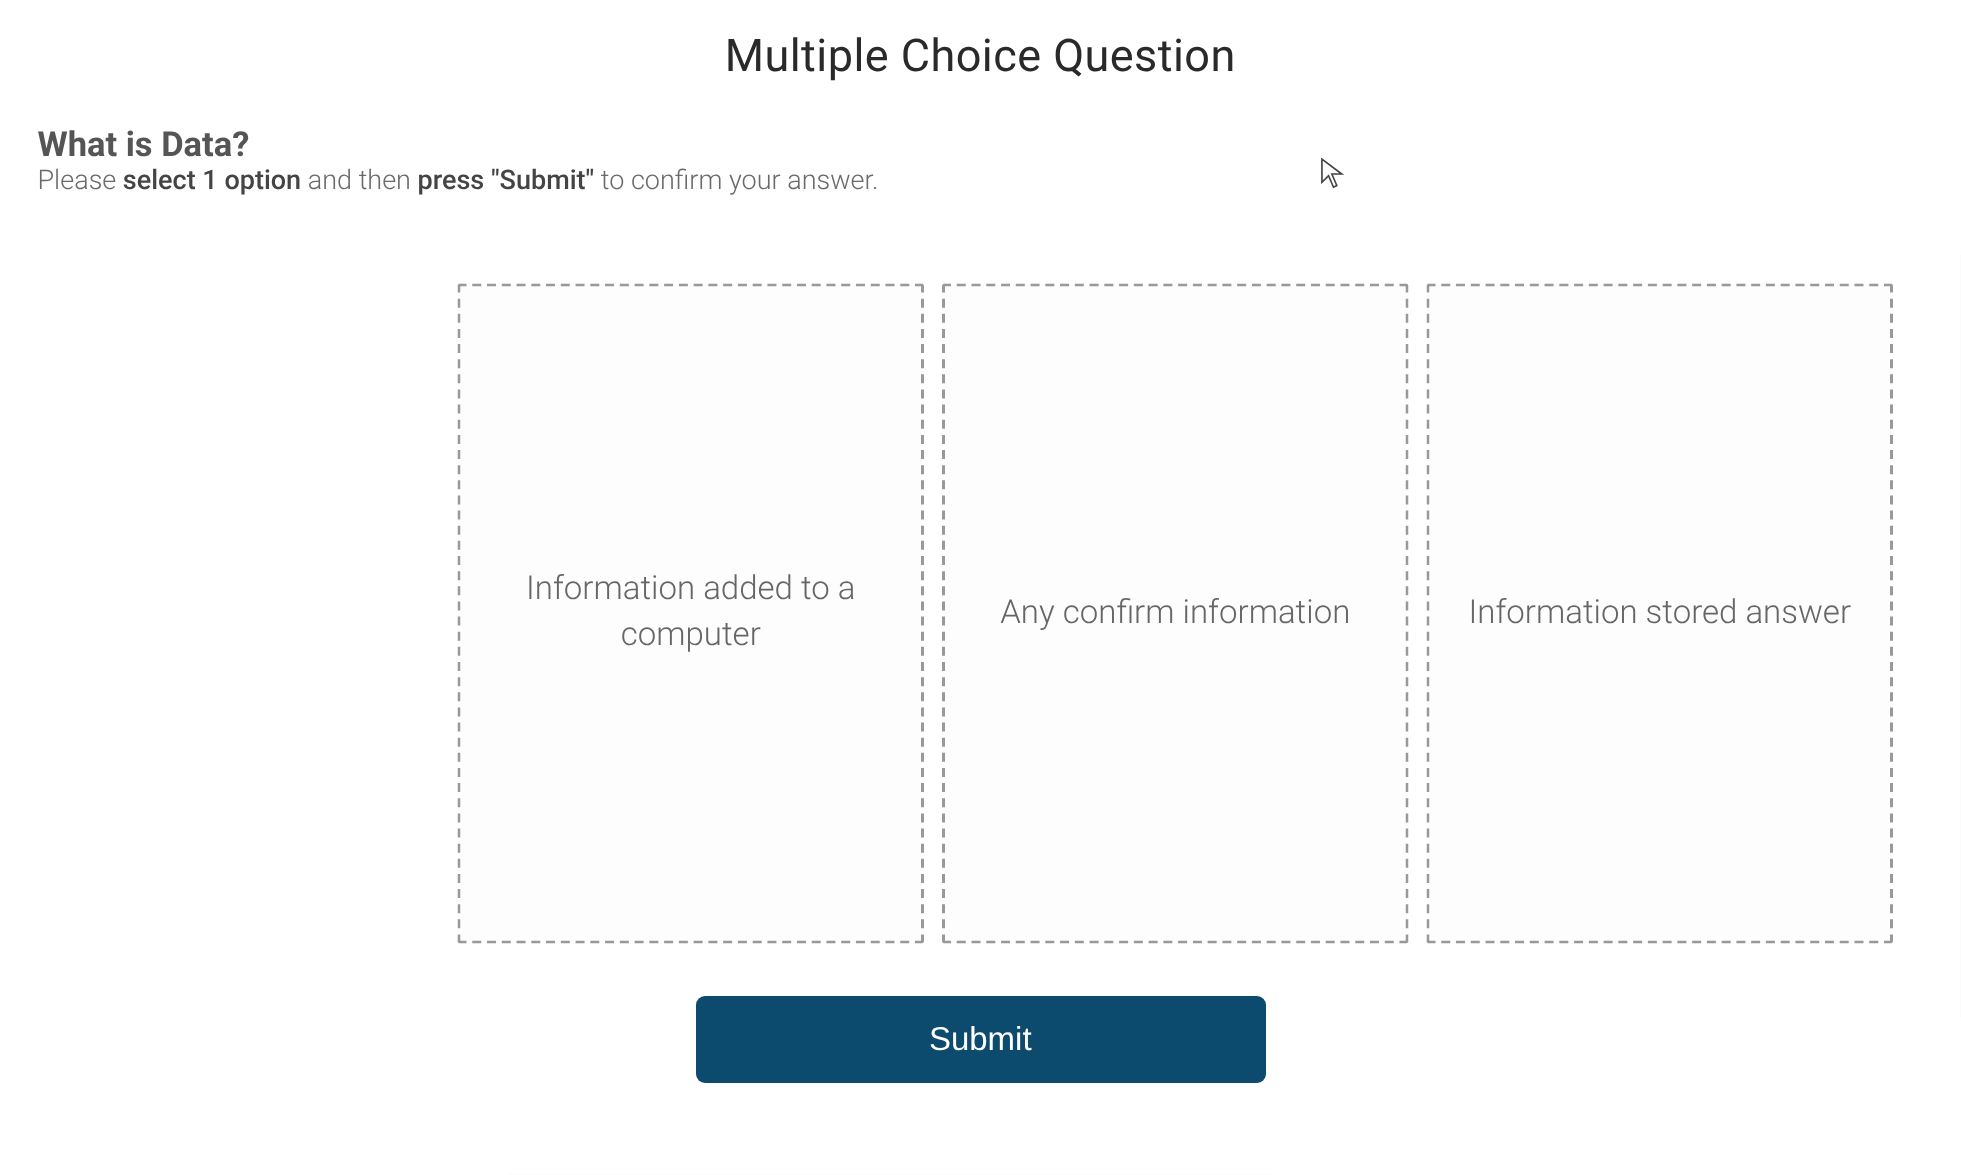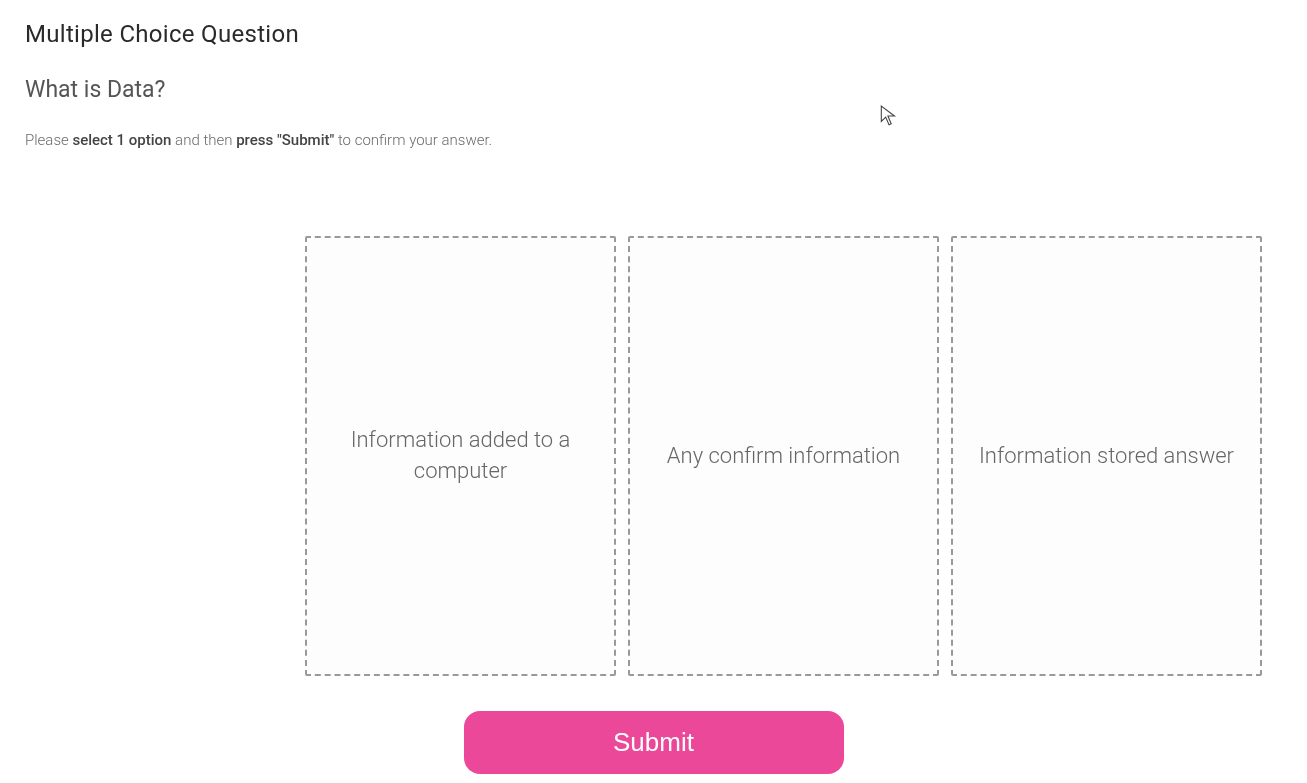--- a/index.html
+++ b/index.html
@@ -14,37 +14,37 @@
       height: 783px;
       overflow: hidden;
       position: relative;
     }
     .container {
       padding: 20px 25px;
       background: #ffffff;
       min-height: 783px;
     }
     .page-title {
-      font-size: 24px;
+      font-size: 30px;
       font-weight: 400;
       color: #2a2a2a;
       margin-bottom: 28px;
       letter-spacing: 0.3px;
+      text-align: center;
     }
     .question-text {
       font-size: 23px;
-      font-weight: 400;
+      font-weight: 700;
       color: #555;
-      margin-bottom: 28px;
     }
     .instruction {
-      font-size: 15px;
+      font-size: 18px;
       font-weight: 300;
       color: #6a6a6a;
-      margin-bottom: 87px;
+      margin-bottom: 58px;
     }
     .instruction .bold {
       font-weight: 500;
       color: #444;
     }
     .options-row {
       display: flex;
       justify-content: flex-start;
       gap: 12px;
       margin-left: 280px;
@@ -69,26 +69,26 @@
       font-size: 22px;
       font-weight: 300;
       color: #666;
       line-height: 1.4;
     }
     .submit-wrap {
       display: flex;
       justify-content: center;
     }
     .submit-button {
-      background: #ec4899;
+      background: #0c4a6e;
       color: #ffffff;
-      font-size: 26px;
+      font-size: 22px;
       font-weight: 400;
       border: none;
-      border-radius: 16px;
+      border-radius: 6px;
       padding: 16px 100px;
       cursor: pointer;
       min-width: 380px;
     }
     .cursor-icon {
       position: absolute;
       top: 105px;
       left: 880px;
       width: 18px;
       height: 22px;

